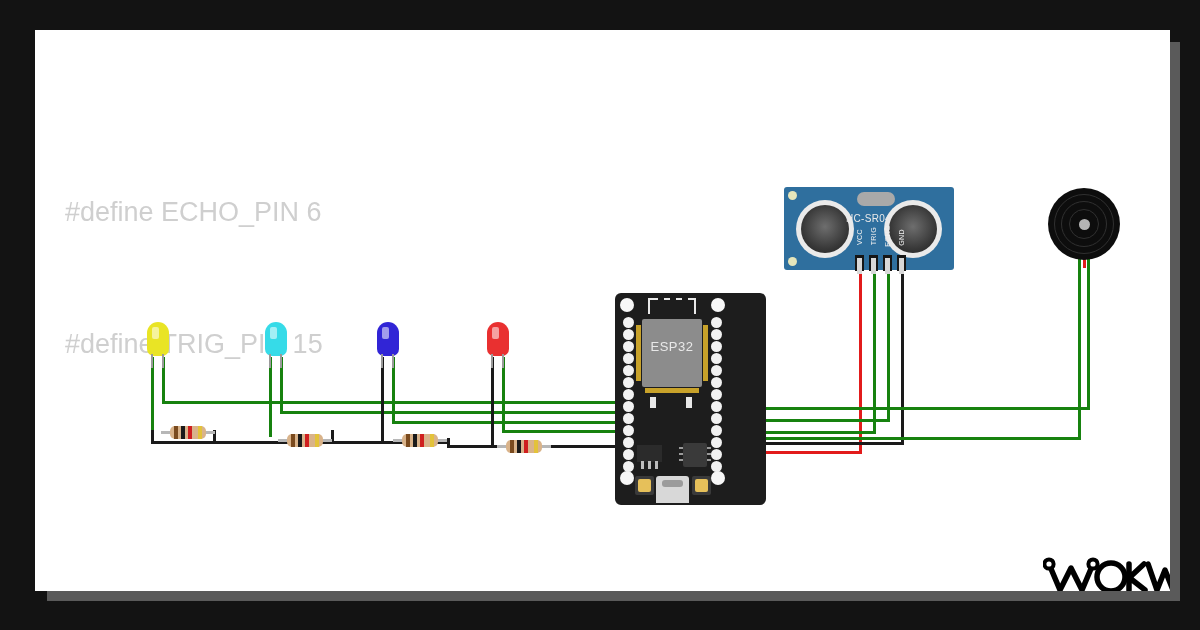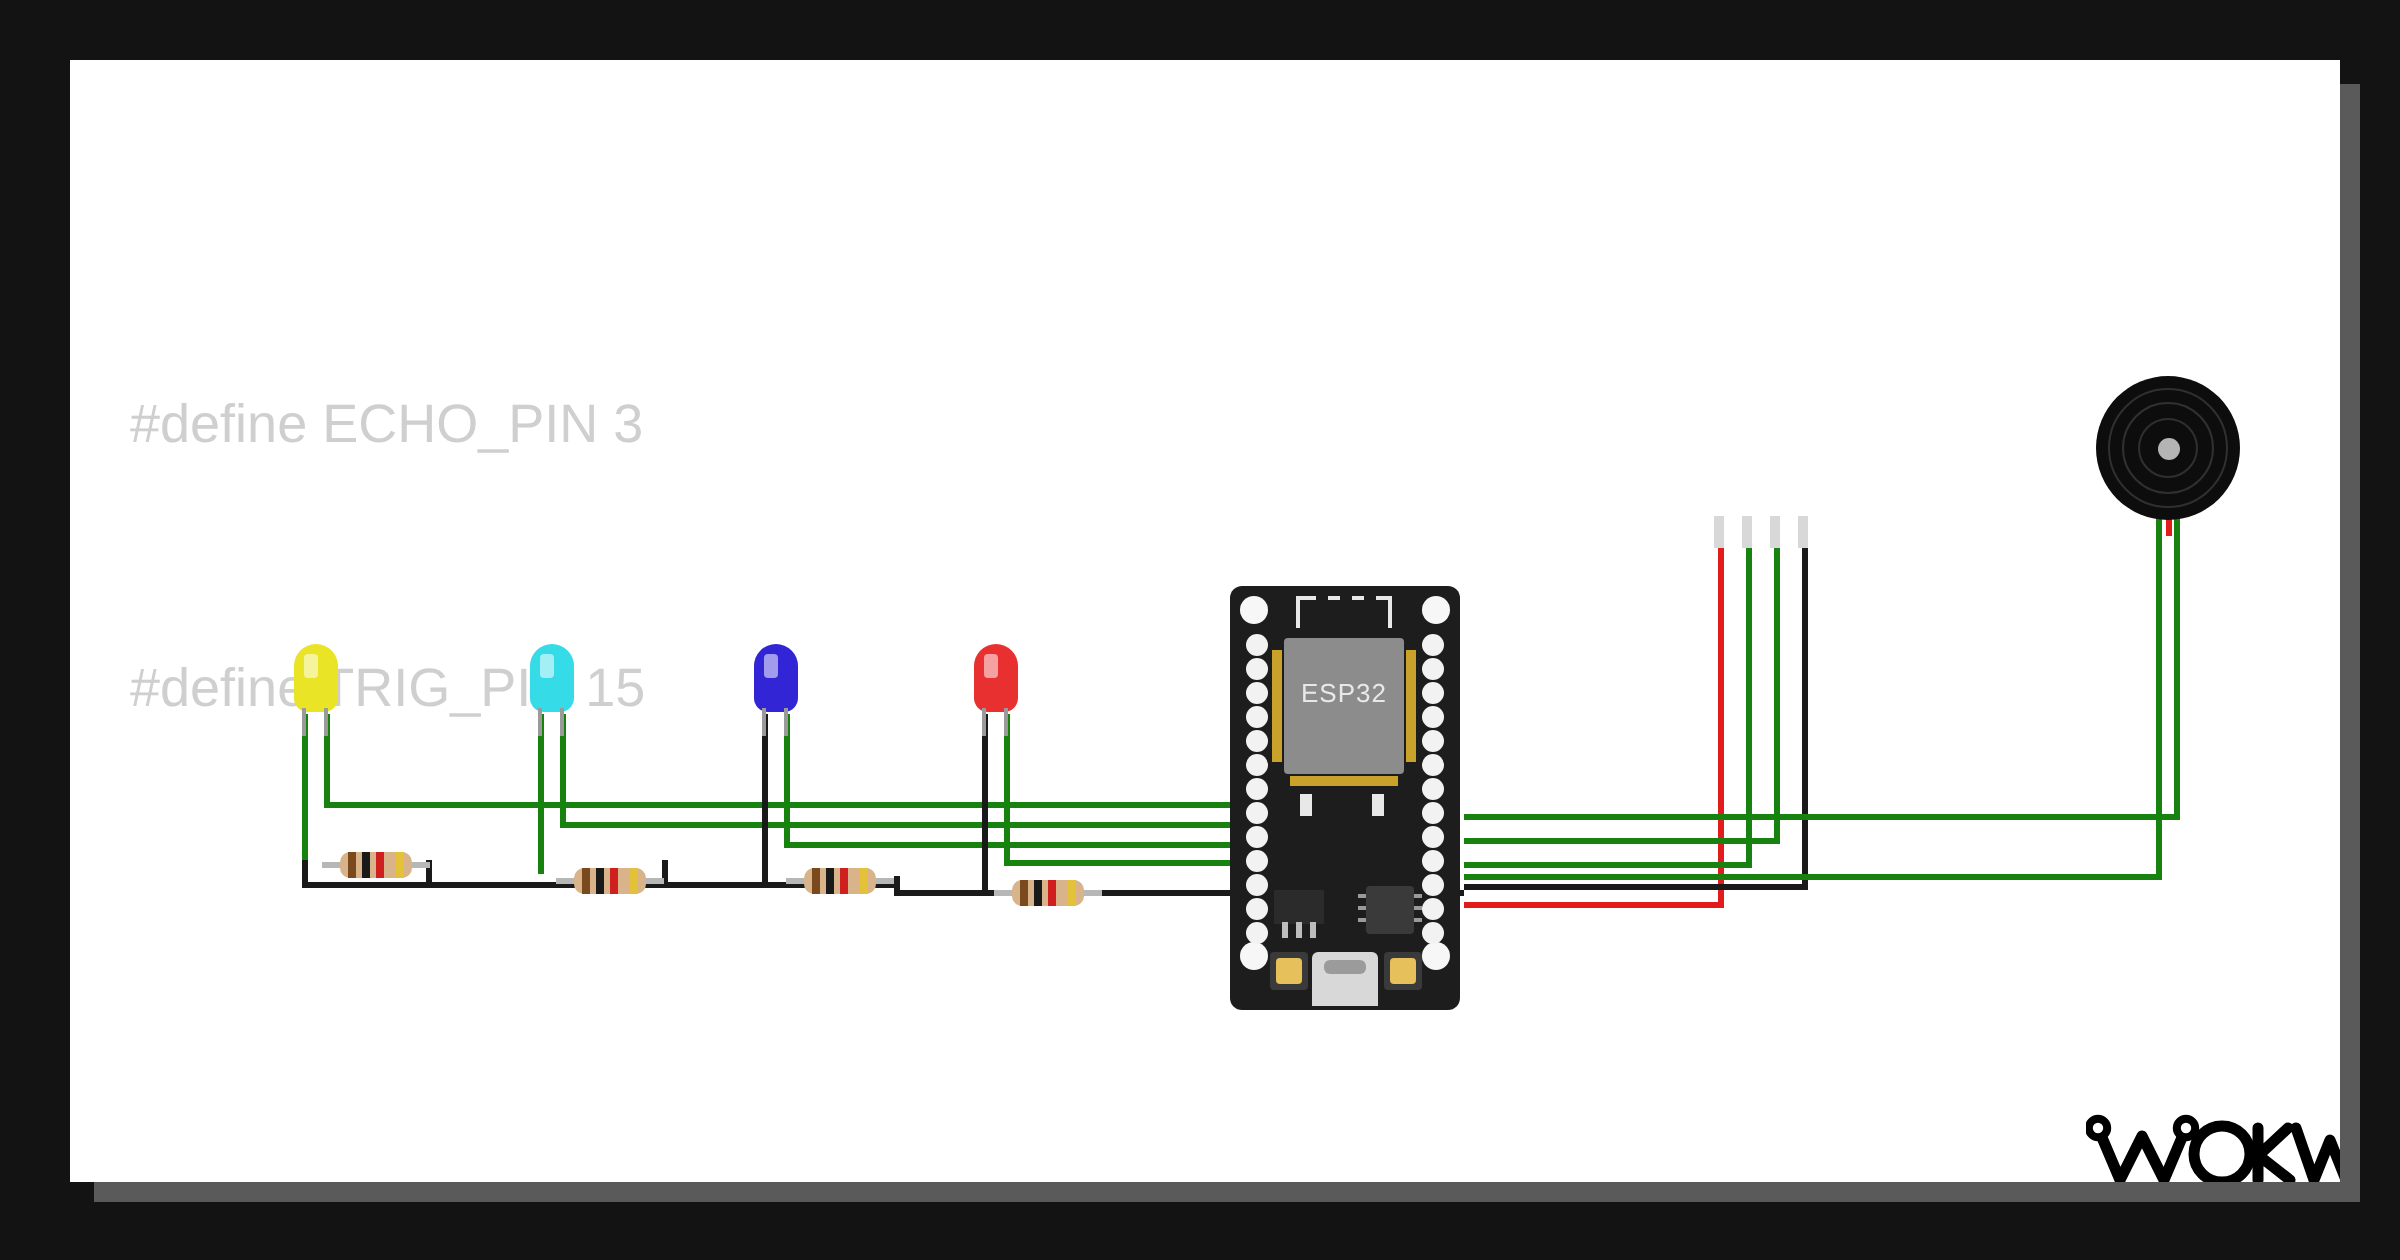--- a/index.html
+++ b/index.html
@@ -59,21 +59,21 @@
     position:absolute;left:9px;top:0;width:36px;height:13px;
     background:#d9b38a;border-radius:5px;
   }
   .res .lead{position:absolute;top:5px;width:10px;height:3px;background:#b7b7b7;}
   .res .lead.l{left:0;} .res .lead.r{right:0;}
   .res .band{position:absolute;top:0;width:4px;height:13px;}
 
   
   .board{
     position:absolute;left:580px;top:263px;width:115px;height:212px;
-    background:#1d1d1d;border-radius:6px;
+    background:#1d1d1d;border-radius:6px;padding-left:36px;
   }
   .board .antenna{
     position:absolute;left:33px;top:5px;width:48px;height:16px;
     border:2px solid #e8e8e8;border-bottom:none;box-sizing:border-box;
   }
   .board .antenna i{position:absolute;top:-2px;width:6px;height:9px;background:#1d1d1d;}
   .shield{
     position:absolute;left:27px;top:26px;width:60px;height:68px;
     background:#8c8c8c;border-radius:2px;
   }
@@ -144,21 +144,21 @@
 </head>
 <body>
 
 <div id="stage">
 
   <div class="shadow"></div>
 
   <div class="canvas">
 
     <div class="code">
-      <div>#define ECHO_PIN 3</div>
+      <div>#define ECHO_PIN 6</div>
       <div>#define TRIG_PIN 15</div>
       <div>&nbsp;</div>
       <div>void setup()  {</div>
       
       
       
       
       
       
       
@@ -347,20 +347,50 @@
       <div class="holes" style="left:96px;top:84px;"></div>
       <div class="holes" style="left:96px;top:96px;"></div>
       <div class="holes" style="left:96px;top:108px;"></div>
       <div class="holes" style="left:96px;top:120px;"></div>
       <div class="holes" style="left:96px;top:132px;"></div>
       <div class="holes" style="left:96px;top:144px;"></div>
       <div class="holes" style="left:96px;top:156px;"></div>
       <div class="holes" style="left:96px;top:168px;"></div>
     </div>
 
+    <div class="sr04">
+      <div class="can" style="left:12px;">
+          <i></i>
+        </div>
+      <div class="can" style="right:12px;">
+          <i></i>
+        </div>
+      <div class="xtal"></div>
+      <div class="lbl">HC-SR04</div>
+      <div class="mh" style="left:4px;top:4px;"></div>
+      <div class="mh" style="left:4px;top:70px;"></div>
+
+      <div class="pinlbl" style="left:72px;top:42px;">VCC</div>
+      <div class="pinlbl" style="left:86px;top:40px;">TRIG</div>
+      <div class="pinlbl" style="left:100px;top:38px;">ECHO</div>
+      <div class="pinlbl" style="left:114px;top:42px;">GND</div>
+
+      <div class="hdr" style="left:71px;">
+          <i></i>
+        </div>
+      <div class="hdr" style="left:85px;">
+          <i></i>
+        </div>
+      <div class="hdr" style="left:99px;">
+          <i></i>
+        </div>
+      <div class="hdr" style="left:113px;">
+          <i></i>
+        </div>
+    </div>
 
     <div class="w" style="left:822px;top:228px;width:5px;height:16px;background:#d8d8d8;"></div>
     <div class="w" style="left:836px;top:228px;width:5px;height:16px;background:#d8d8d8;"></div>
     <div class="w" style="left:850px;top:228px;width:5px;height:16px;background:#d8d8d8;"></div>
     <div class="w" style="left:864px;top:228px;width:5px;height:16px;background:#d8d8d8;"></div>
 
     <div class="buzz">
       <div class="ring" style="left:0;top:0;width:72px;height:72px;"></div>
       <div class="ln" style="left:6px;top:6px;width:58px;height:58px;"></div>
       <div class="ln" style="left:13px;top:13px;width:44px;height:44px;"></div>

